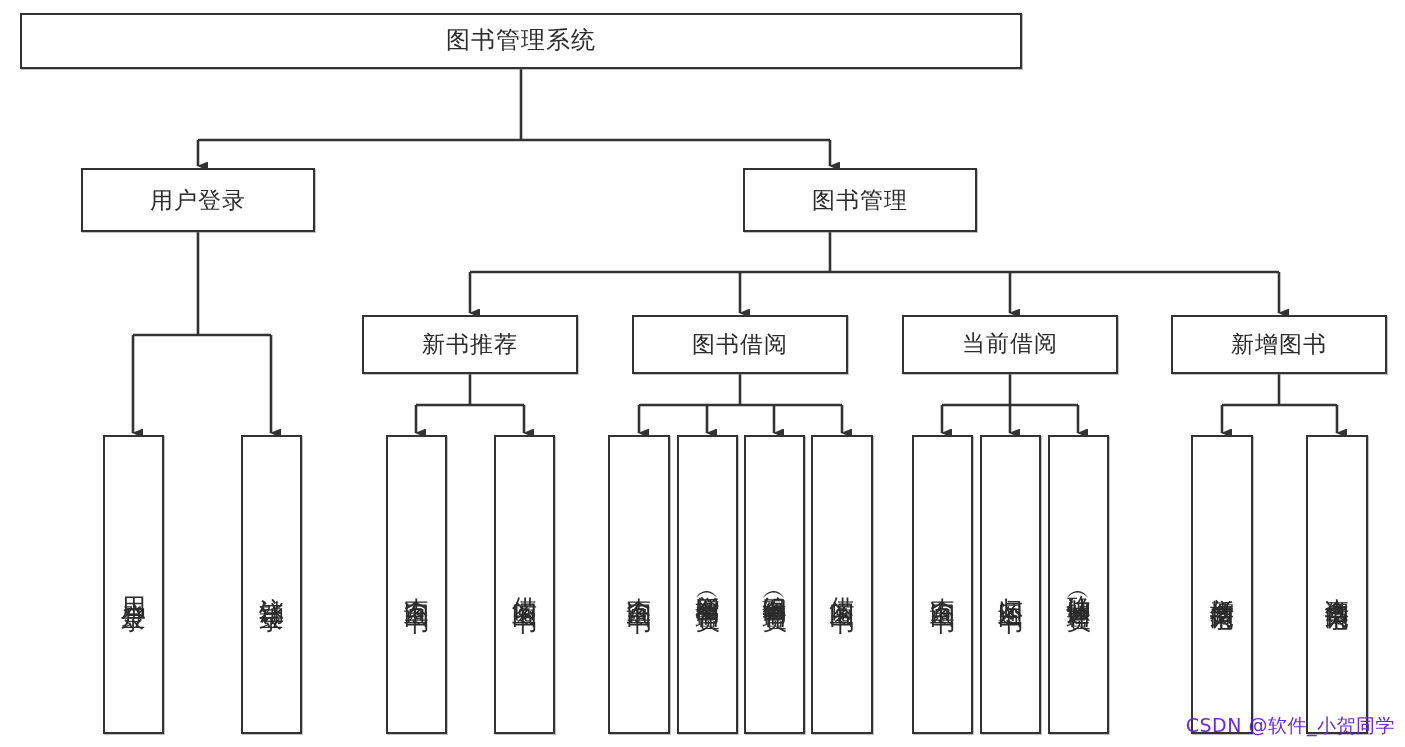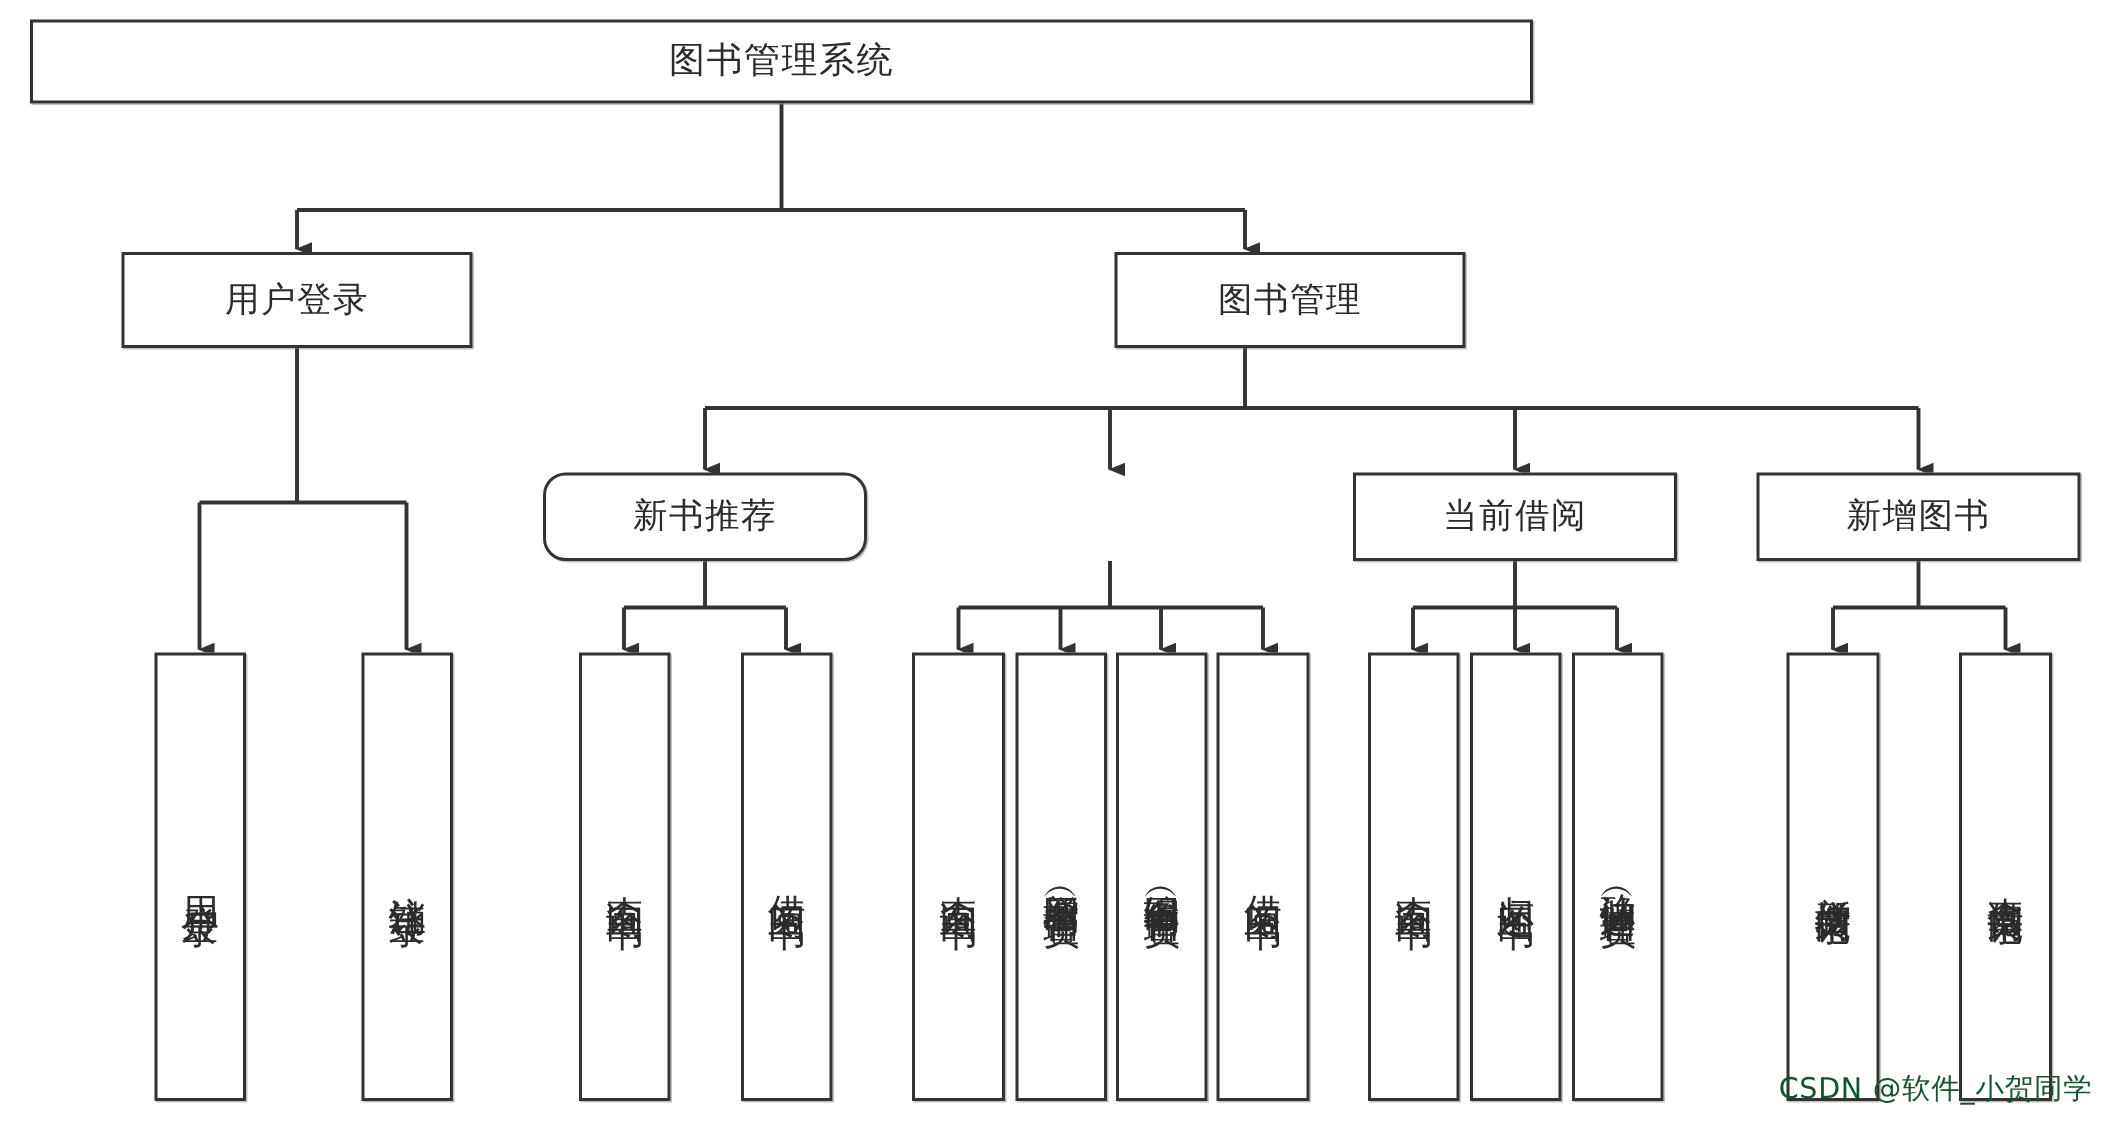--- a/index.html
+++ b/index.html
@@ -80,21 +80,21 @@
     font-size: 24px;
     letter-spacing: 2px;
   }
 
   
   #watermark {
     position: absolute;
     right: 10px;
     bottom: 6px;
     font-size: 19px;
-    color: #14532d;
+    color: #6d28d9;
     letter-spacing: 0.5px;
     white-space: nowrap;
     user-select: none;
   }
 </style>
 </head>
 <body>
 
 <div id="diagram-canvas">
 
@@ -154,24 +154,27 @@
   </div>
 
   <div class="node horiz" style="left:81px; top:168px; width:234px; height:64px;">
     <span class="node-label">用户登录</span>
   </div>
 
   <div class="node horiz" style="left:711px; top:168px; width:234px; height:64px;margin-left:32px;">
     <span class="node-label">图书管理</span>
   </div>
 
-  <div class="node horiz" style="left:362px; top:315px; width:216px; height:59px;border-radius:15px;">
+  <div class="node horiz" style="left:362px; top:315px; width:216px; height:59px;">
     <span class="node-label">新书推荐</span>
   </div>
 
+  <div class="node horiz" style="left:632px; top:315px; width:216px; height:59px;">
+    <span class="node-label">图书借阅</span>
+  </div>
 
   <div class="node horiz" style="left:902px; top:315px; width:216px; height:59px;font-family:Liberation Serif, serif;">
     <span class="node-label">当前借阅</span>
   </div>
 
   <div class="node horiz" style="left:1171px; top:315px; width:216px; height:59px;">
     <span class="node-label">新增图书</span>
   </div>
 
   <div class="node vert" style="left:103px; top:435px; width:61px; height:299px;">

